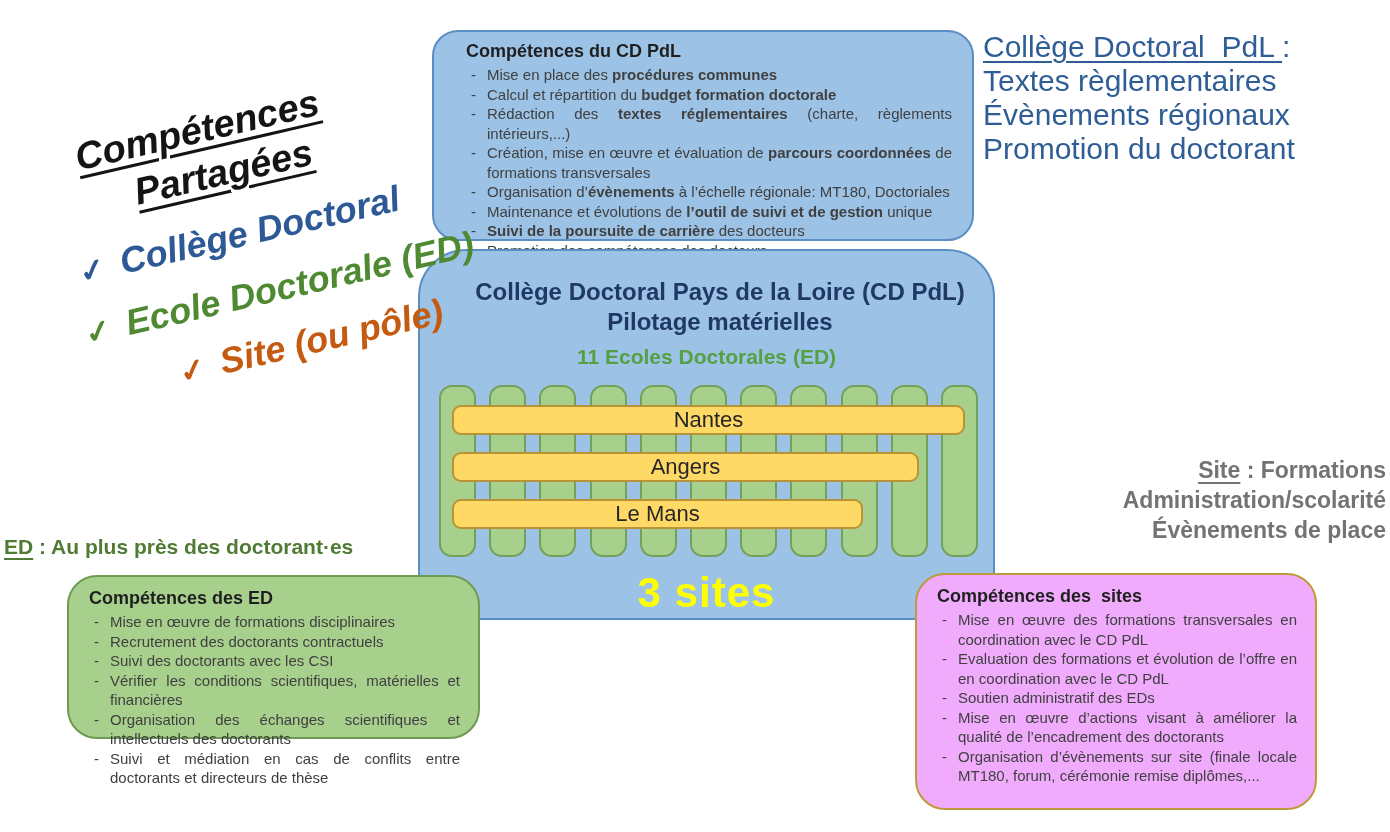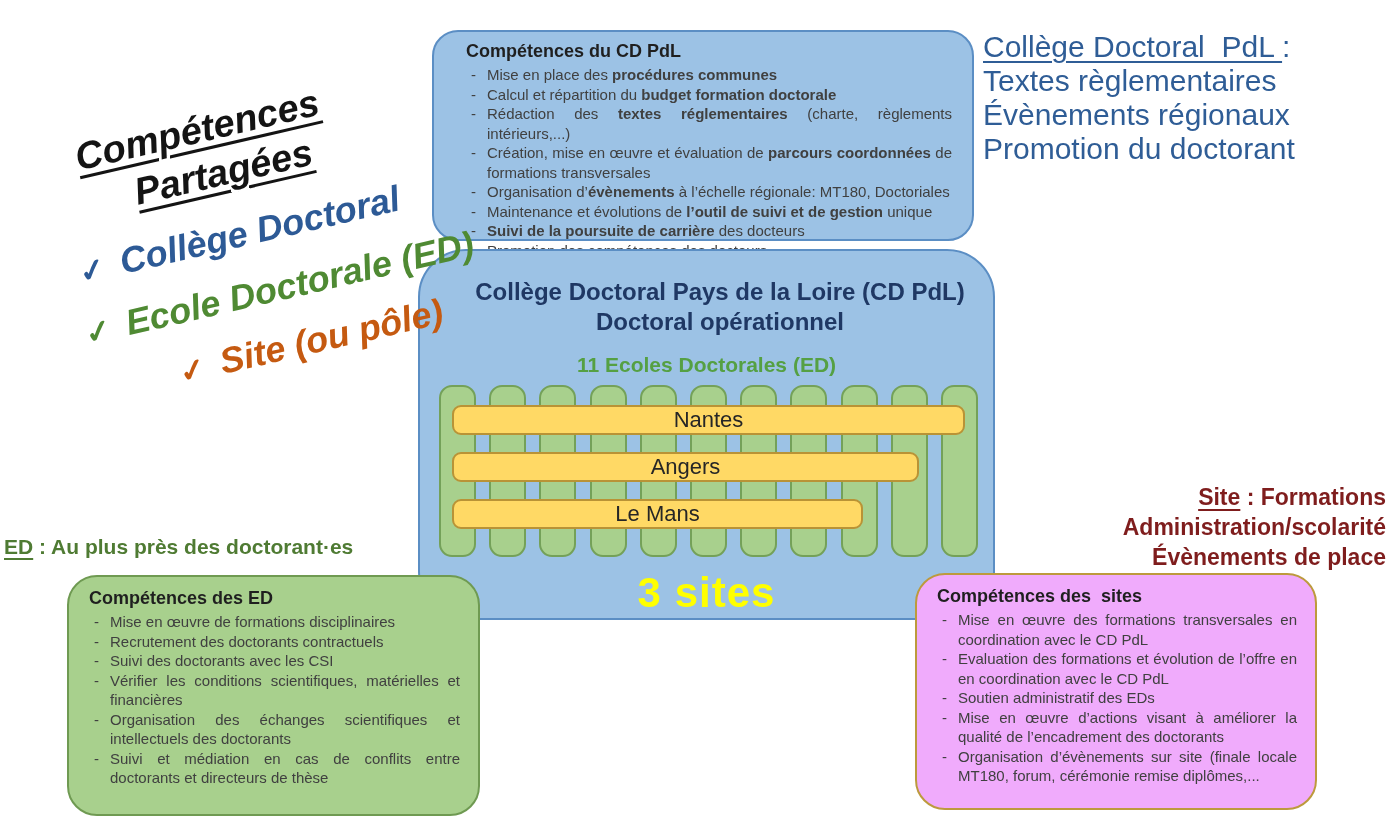--- a/index.html
+++ b/index.html
@@ -5,56 +5,56 @@
   html,body{margin:0;padding:0;background:#fff;}
   body{width:1390px;height:832px;position:relative;overflow:hidden;
        font-family:"Liberation Sans",sans-serif;}
 
   .stage{position:absolute;inset:0;}
 
   
   .box{position:absolute;box-sizing:border-box;border:2px solid #5b8ec4;background:#9CC2E5;}
   .box-cd{left:432px;top:30px;width:542px;height:211px;border-radius:26px;padding:9px 20px 6px 32px;z-index:1;}
   .box-center{left:418px;top:249px;width:577px;height:371px;border-radius:48px;z-index:2;}
-  .box-ed{left:67px;top:575px;width:413px;height:241px;border-radius:30px;
+  .box-ed{left:67px;top:575px;width:413px;height:164px;border-radius:30px;
           background:#A8D08D;border-color:#6f9a52;padding:11px 18px 8px 20px;z-index:4;}
   .box-sites{left:915px;top:573px;width:402px;height:237px;border-radius:30px;
           background:#f0abfc;border-color:#bd9a3d;padding:11px 18px 8px 20px;z-index:4;}
 
   .box-title{font-size:18px;font-weight:bold;color:#1f1f1f;margin:0 0 3px 0;white-space:pre-wrap;}
 
   .bullet{display:flex;font-size:15px;line-height:1.3;color:#404040;}
   .bullet .dash{flex:none;width:16px;margin-left:5px;}
   .bullet .btxt{flex:1;text-align:justify;}
   .bullet .b{font-weight:bold;}
 
   
   .cb-title{margin-top:26px;text-align:center;font-weight:bold;font-size:24px;
             line-height:30px;color:#1F3864;padding-left:27px;}
-  .cb-sub{margin-top:16px;text-align:center;font-weight:bold;font-size:21px;color:#55a043;}
+  .cb-sub{margin-top:8px;text-align:center;font-weight:bold;font-size:21px;color:#55a043;}
   .bars-region{position:absolute;left:19px;top:134px;width:539px;height:172px;}
   .ed-row{display:flex;justify-content:space-between;height:100%;}
   .edbar{width:37px;height:100%;background:#A8D08D;border:2px solid #74a159;
          border-radius:13px;box-sizing:border-box;}
   .sitebar{position:absolute;left:13px;height:30px;background:#FFD965;border:2px solid #b99336;
            border-radius:9px;box-sizing:border-box;display:flex;align-items:center;
            justify-content:center;font-size:22px;color:#262626;z-index:3;}
   .caption{position:absolute;left:0;right:0;top:318px;text-align:center;
            font-size:42px;font-weight:bold;color:#FFFF00;letter-spacing:1px;}
 
   
   .u{text-decoration:underline;text-underline-offset:4px;text-decoration-thickness:2px;white-space:pre-wrap;}
 
   .cd-note{position:absolute;left:983px;top:30px;width:404px;font-size:30px;
            line-height:34px;color:#2F5D96;z-index:2;}
 
   .ed-note{position:absolute;left:4px;top:535px;font-size:21px;font-weight:bold;color:#4F7B33;}
 
-  .site-note{position:absolute;right:4px;top:482px;width:330px;text-align:right;
-             font-size:23px;font-weight:bold;line-height:30px;color:#7f1d1d;}
+  .site-note{position:absolute;right:4px;top:455px;width:330px;text-align:right;
+             font-size:23px;font-weight:bold;line-height:30px;color:#737373;}
 
   
   .rot{position:absolute;left:20px;top:148px;width:490px;transform:rotate(-13deg);
        transform-origin:0 0;z-index:6;}
   .rh{font-size:38px;line-height:44px;font-weight:bold;font-style:italic;color:#141414;
       text-decoration:underline;text-decoration-thickness:3px;text-underline-offset:6px;
       width:max-content;}
   .rh1{margin-left:52px;}
   .rh2{margin-left:102px;margin-top:3px;}
   .check-item{display:flex;align-items:baseline;font-size:36px;line-height:45px;
@@ -131,21 +131,21 @@
     <div>
         <div>Textes règlementaires</div>
         <div>Évènements régionaux</div>
         <div>Promotion du doctorant</div>
       </div>
   </div>
 
   <section class="box box-center">
     <div class="cb-title">
       <div>Collège Doctoral Pays de la Loire (CD PdL)</div>
-      <div>Doctoral opérationnel</div>
+      <div>Pilotage matérielles</div>
     </div>
     <div class="cb-sub">11 Ecoles Doctorales (ED)</div>
     <div class="bars-region">
       <div class="ed-row">
           <div class="edbar"></div>
           <div class="edbar"></div>
           <div class="edbar"></div>
           <div class="edbar"></div>
           <div class="edbar"></div>
           <div class="edbar"></div>

